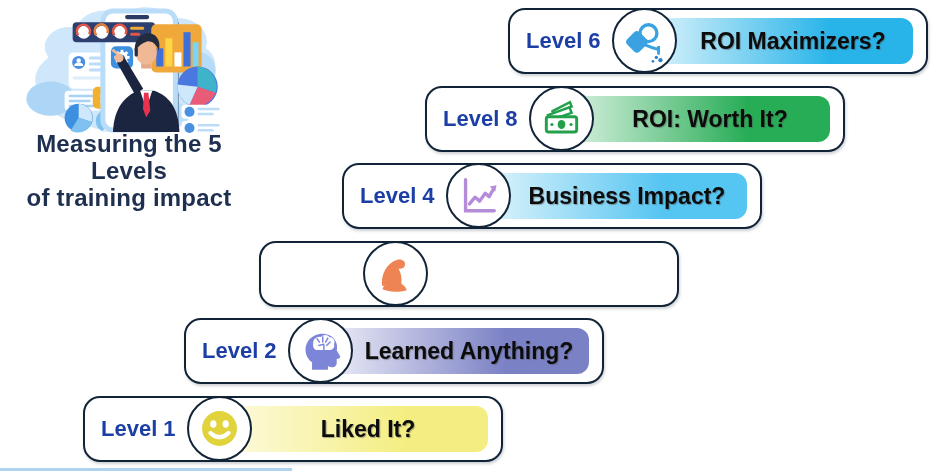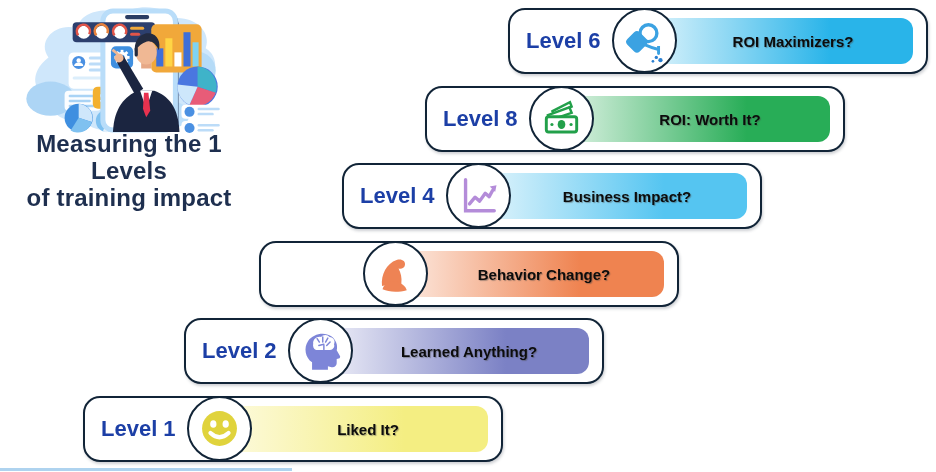--- a/index.html
+++ b/index.html
@@ -21,21 +21,21 @@
   .row-4{left:342px;top:163px}
   .row-5{left:425px;top:86px}
   .row-6{left:508px;top:8px}
 
   .level-label{position:absolute;left:16px;top:0;height:100%;display:flex;align-items:center;
                font-size:22px;font-weight:700;color:var(--label,#1c3fa6);white-space:nowrap;}
 
   .pill{position:absolute;left:106px;top:8px;right:13px;bottom:8px;border-radius:12px;
         background:linear-gradient(to right,var(--bar-start,#fff) 4%,var(--bar-end,#ccc) 72%);}
   .pill-text{position:absolute;left:61px;right:4px;top:0;bottom:0;display:flex;align-items:center;
-             justify-content:center;font-size:15px;font-weight:600;color:var(--question,#0c0c0c);
+             justify-content:center;font-size:23px;font-weight:600;color:var(--question,#0c0c0c);
              text-shadow:1px 1px 1px rgba(70,70,70,.45);white-space:nowrap;}
 
   .icon-circle{position:absolute;left:102px;top:-2px;width:65px;height:65px;box-sizing:border-box;
                background:#ffffff;border:2.5px solid var(--border,#112437);border-radius:50%;
                display:flex;align-items:center;justify-content:center;z-index:2;}
   .icon-circle svg{width:45px;height:45px;}
 
   .bottom-line{position:absolute;left:0;top:468px;width:292px;height:2.5px;
                background:var(--line,#aed3ef);}
 </style>
@@ -148,21 +148,21 @@
       <ellipse cx="127" cy="50" rx="10.5" ry="12" fill="#f0b894"></ellipse>
       <path d="M116,50 C114,36 124,30 130,31 C139,32 141.5,41 139.5,48 C136.5,40 130,37 126,40 C121,42 118,45 116,50 Z" fill="#232b40"></path>
       <rect x="115.5" y="45" width="3.2" height="9" rx="1.5" fill="#232b40"></rect>
       <path d="M94,129 C95,105 106,93 119,88 L135,88 C149,93 159,104 160,129 Z" fill="#1b2540"></path>
       <path d="M121,88 L133,88 L127,106 Z" fill="#ffffff"></path>
       <path d="M124.8,90 L129.2,90 L131,108 L127,114.5 L123.8,106 Z" fill="#e8324f"></path>
     </g>
   </svg>
 
   <div class="title">
-    <div>Measuring the 1 Levels</div>
+    <div>Measuring the 5 Levels</div>
     <div>of training impact</div>
   </div>
 
   <div class="level-row row-1" style="--bar-start: #fefcea; --bar-end: #f4ee82; --icon: #e0d33c;">
     <span class="level-label">Level 1</span>
     <div class="pill">
       <span class="pill-text">Liked It?</span>
     </div>
     <div class="icon-circle">
       <svg viewBox="0 0 40 40">
@@ -189,23 +189,20 @@
             <path d="M26.5,9 L24.5,12.5"></path>
           <path d="M18.5,15.5 L23,14.5"></path>
             <path d="M28.5,12.5 L25.5,15.5"></path>
             <path d="M23,19 L23,15.5"></path>
         </g>
       </svg>
     </div>
   </div>
 
   <div class="level-row row-3" style="--bar-start: #fef7f3; --bar-end: #ef8350; --icon: #ee8354;">
-    <div class="pill">
-      <span class="pill-text">Behavior Change?</span>
-    </div>
     <div class="icon-circle">
       <svg viewBox="0 0 40 40">
         <path fill="var(--icon,#ee8354)" d="M8,31 C7,21 12,11 21,8 C25.5,6.6 29,9 28.4,12.4 C27.9,15.2 25.2,16.4 22.7,15.6 C24.8,19.5 25.8,24 25.2,28.6 C25,30.4 24.3,31.9 23.3,33 C17.8,30.4 12,30.4 8,31 Z"></path>
         <path fill="var(--icon,#ee8354)" d="M8.5,34 C9.5,29.8 14,26.6 19,27 C24.5,27.5 29,30.8 30,34.8 C22.5,37 14,36.6 8.5,34 Z"></path>
       </svg>
     </div>
   </div>
 
   <div class="level-row row-4" style="--bar-start: #f2fafd; --bar-end: #55c5f1; --icon: #b48cd9;">
     <span class="level-label">Level 4</span>

